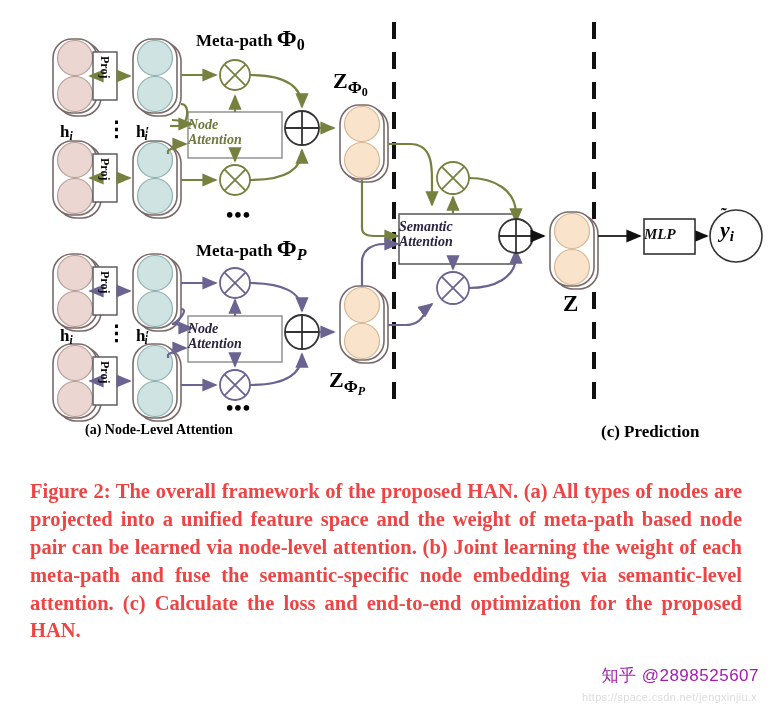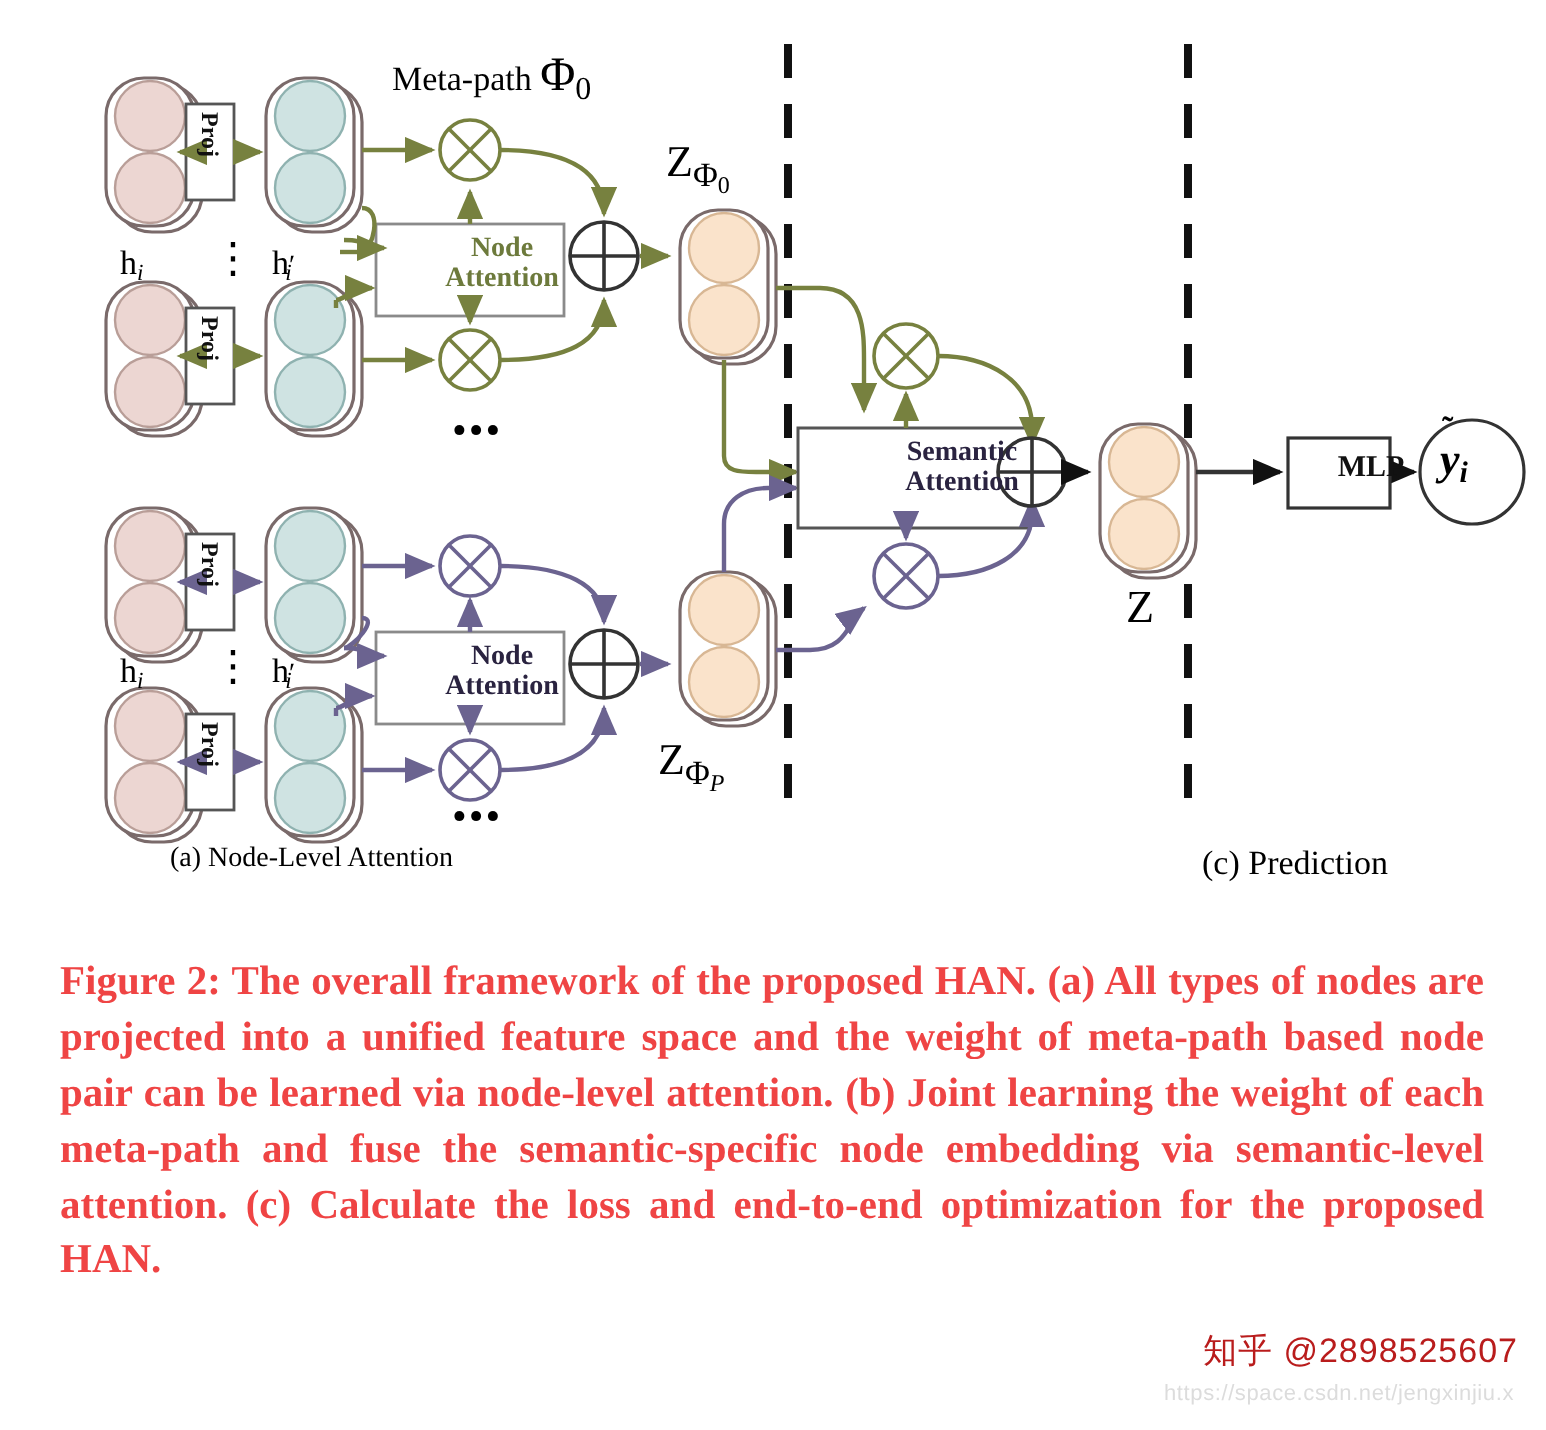--- a/index.html
+++ b/index.html
@@ -6,51 +6,51 @@
   body{
     width:773px;height:715px;position:relative;overflow:hidden;
     font-family:"Liberation Serif", serif;color:#000;
   }
   #figure-root{position:absolute;left:0;top:0;width:773px;height:715px;}
   .diagram{position:absolute;left:0;top:0;width:773px;height:455px;}
   .diagram svg{position:absolute;left:0;top:0;}
 
   
   .lbl{position:absolute;white-space:nowrap;line-height:1;}
-  .lbl.bold{font-weight:normal;}
+  .lbl.bold{font-weight:bold;}
   .sub{font-size:.68em;vertical-align:-.28em;}
   .sub-it{font-size:.68em;vertical-align:-.28em;font-style:italic;}
 
   .proj-txt{
     position:absolute;writing-mode:vertical-rl;text-orientation:mixed;
     font-weight:bold;font-size:12px;letter-spacing:0px;line-height:1;
     font-family:"Liberation Serif", serif;color:#111;
   }
 
   .box-txt{
-    position:absolute;text-align:center;font-weight:bold;
-    line-height:1.05;font-family:"Liberation Serif", serif;padding-left:16px;
+    position:absolute;text-align:left;font-style:italic;font-weight:bold;
+    line-height:1.05;font-family:"Liberation Serif", serif;
   }
   .box-node{color:#6d7a3c;font-size:14px;}
   .box-sem{color:#2a2340;font-size:14px;}
   .box-mlp{color:#111;font-size:14px;}
 
   
   .caption{
     position:absolute;left:30px;top:478px;width:712px;
     font-family:"Liberation Serif", serif;font-weight:bold;
     font-size:20.5px;line-height:1.36;text-align:justify;
     text-align-last:left;color:#ef4444;
   }
 
   
   .watermark{
     position:absolute;right:14px;bottom:28px;
     font-family:"Liberation Sans", sans-serif;font-size:17px;
-    color:#b91c1c;letter-spacing:.5px;white-space:nowrap;
+    color:#a21caf;letter-spacing:.5px;white-space:nowrap;
   }
   .watermark2{
     position:absolute;right:16px;bottom:12px;
     font-family:"Liberation Sans", sans-serif;font-size:11px;
     color:#dcdcdc;letter-spacing:.3px;white-space:nowrap;
   }
 </style>
 </head>
 <body>
 
@@ -315,20 +315,24 @@
         <circle cx="736" cy="236" r="26" fill="#fff" stroke="#333" stroke-width="1.6"></circle>
       </g>
 
     </svg>
 
     <div class="lbl bold" style="left:196px;top:26px;font-size:17px;">
       <span>Meta-path</span>
       <span style="font-size:24px;">Φ</span><span class="sub" style="font-size:16px;">0</span>
     </div>
 
+    <div class="lbl bold" style="left:196px;top:236px;font-size:17px;">
+      <span>Meta-path</span>
+      <span style="font-size:24px;">Φ</span><span class="sub-it" style="font-size:16px;">P</span>
+    </div>
 
     <div class="lbl bold" style="left:60px;top:123px;font-size:17px;">
       <span>h</span><span class="sub-it">i</span>
     </div>
     <div class="lbl bold" style="left:136px;top:123px;font-size:17px;">
       <span>h</span><span style="font-size:14px;">′</span><span class="sub-it" style="margin-left:-5px;">i</span>
     </div>
 
     <div class="lbl bold" style="left:106px;top:119px;font-size:21px;">⋮</div>
 

